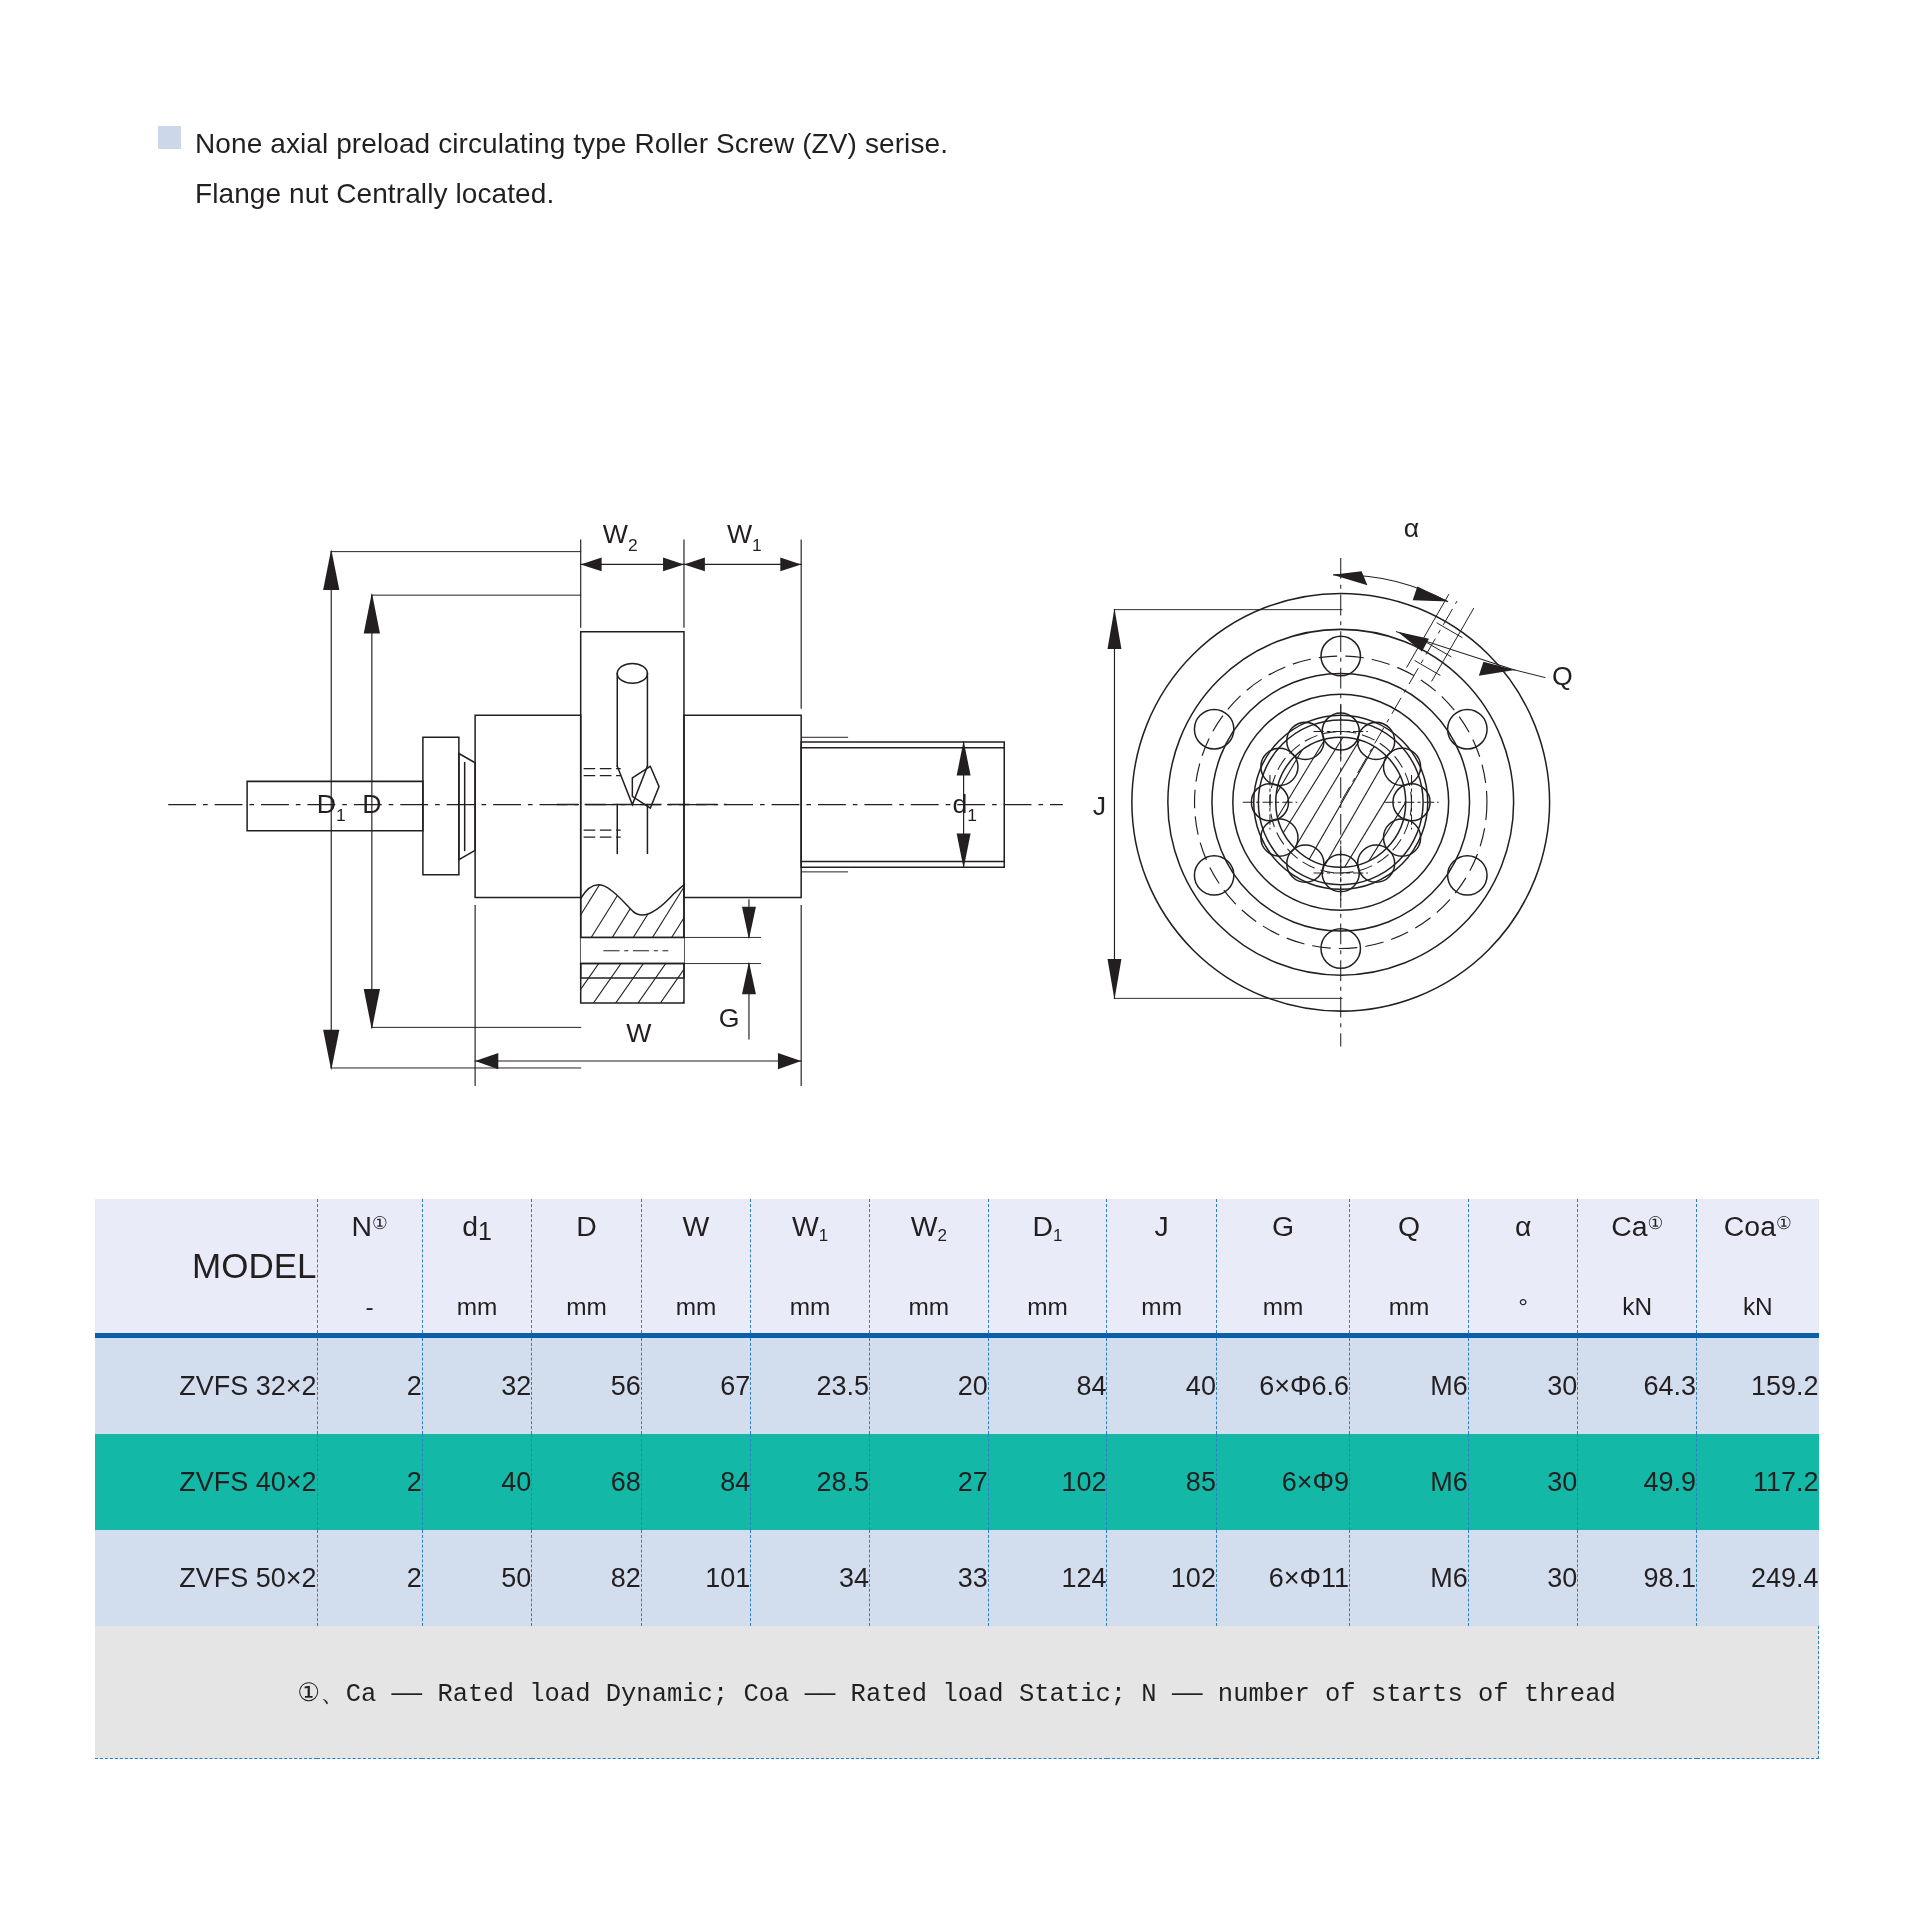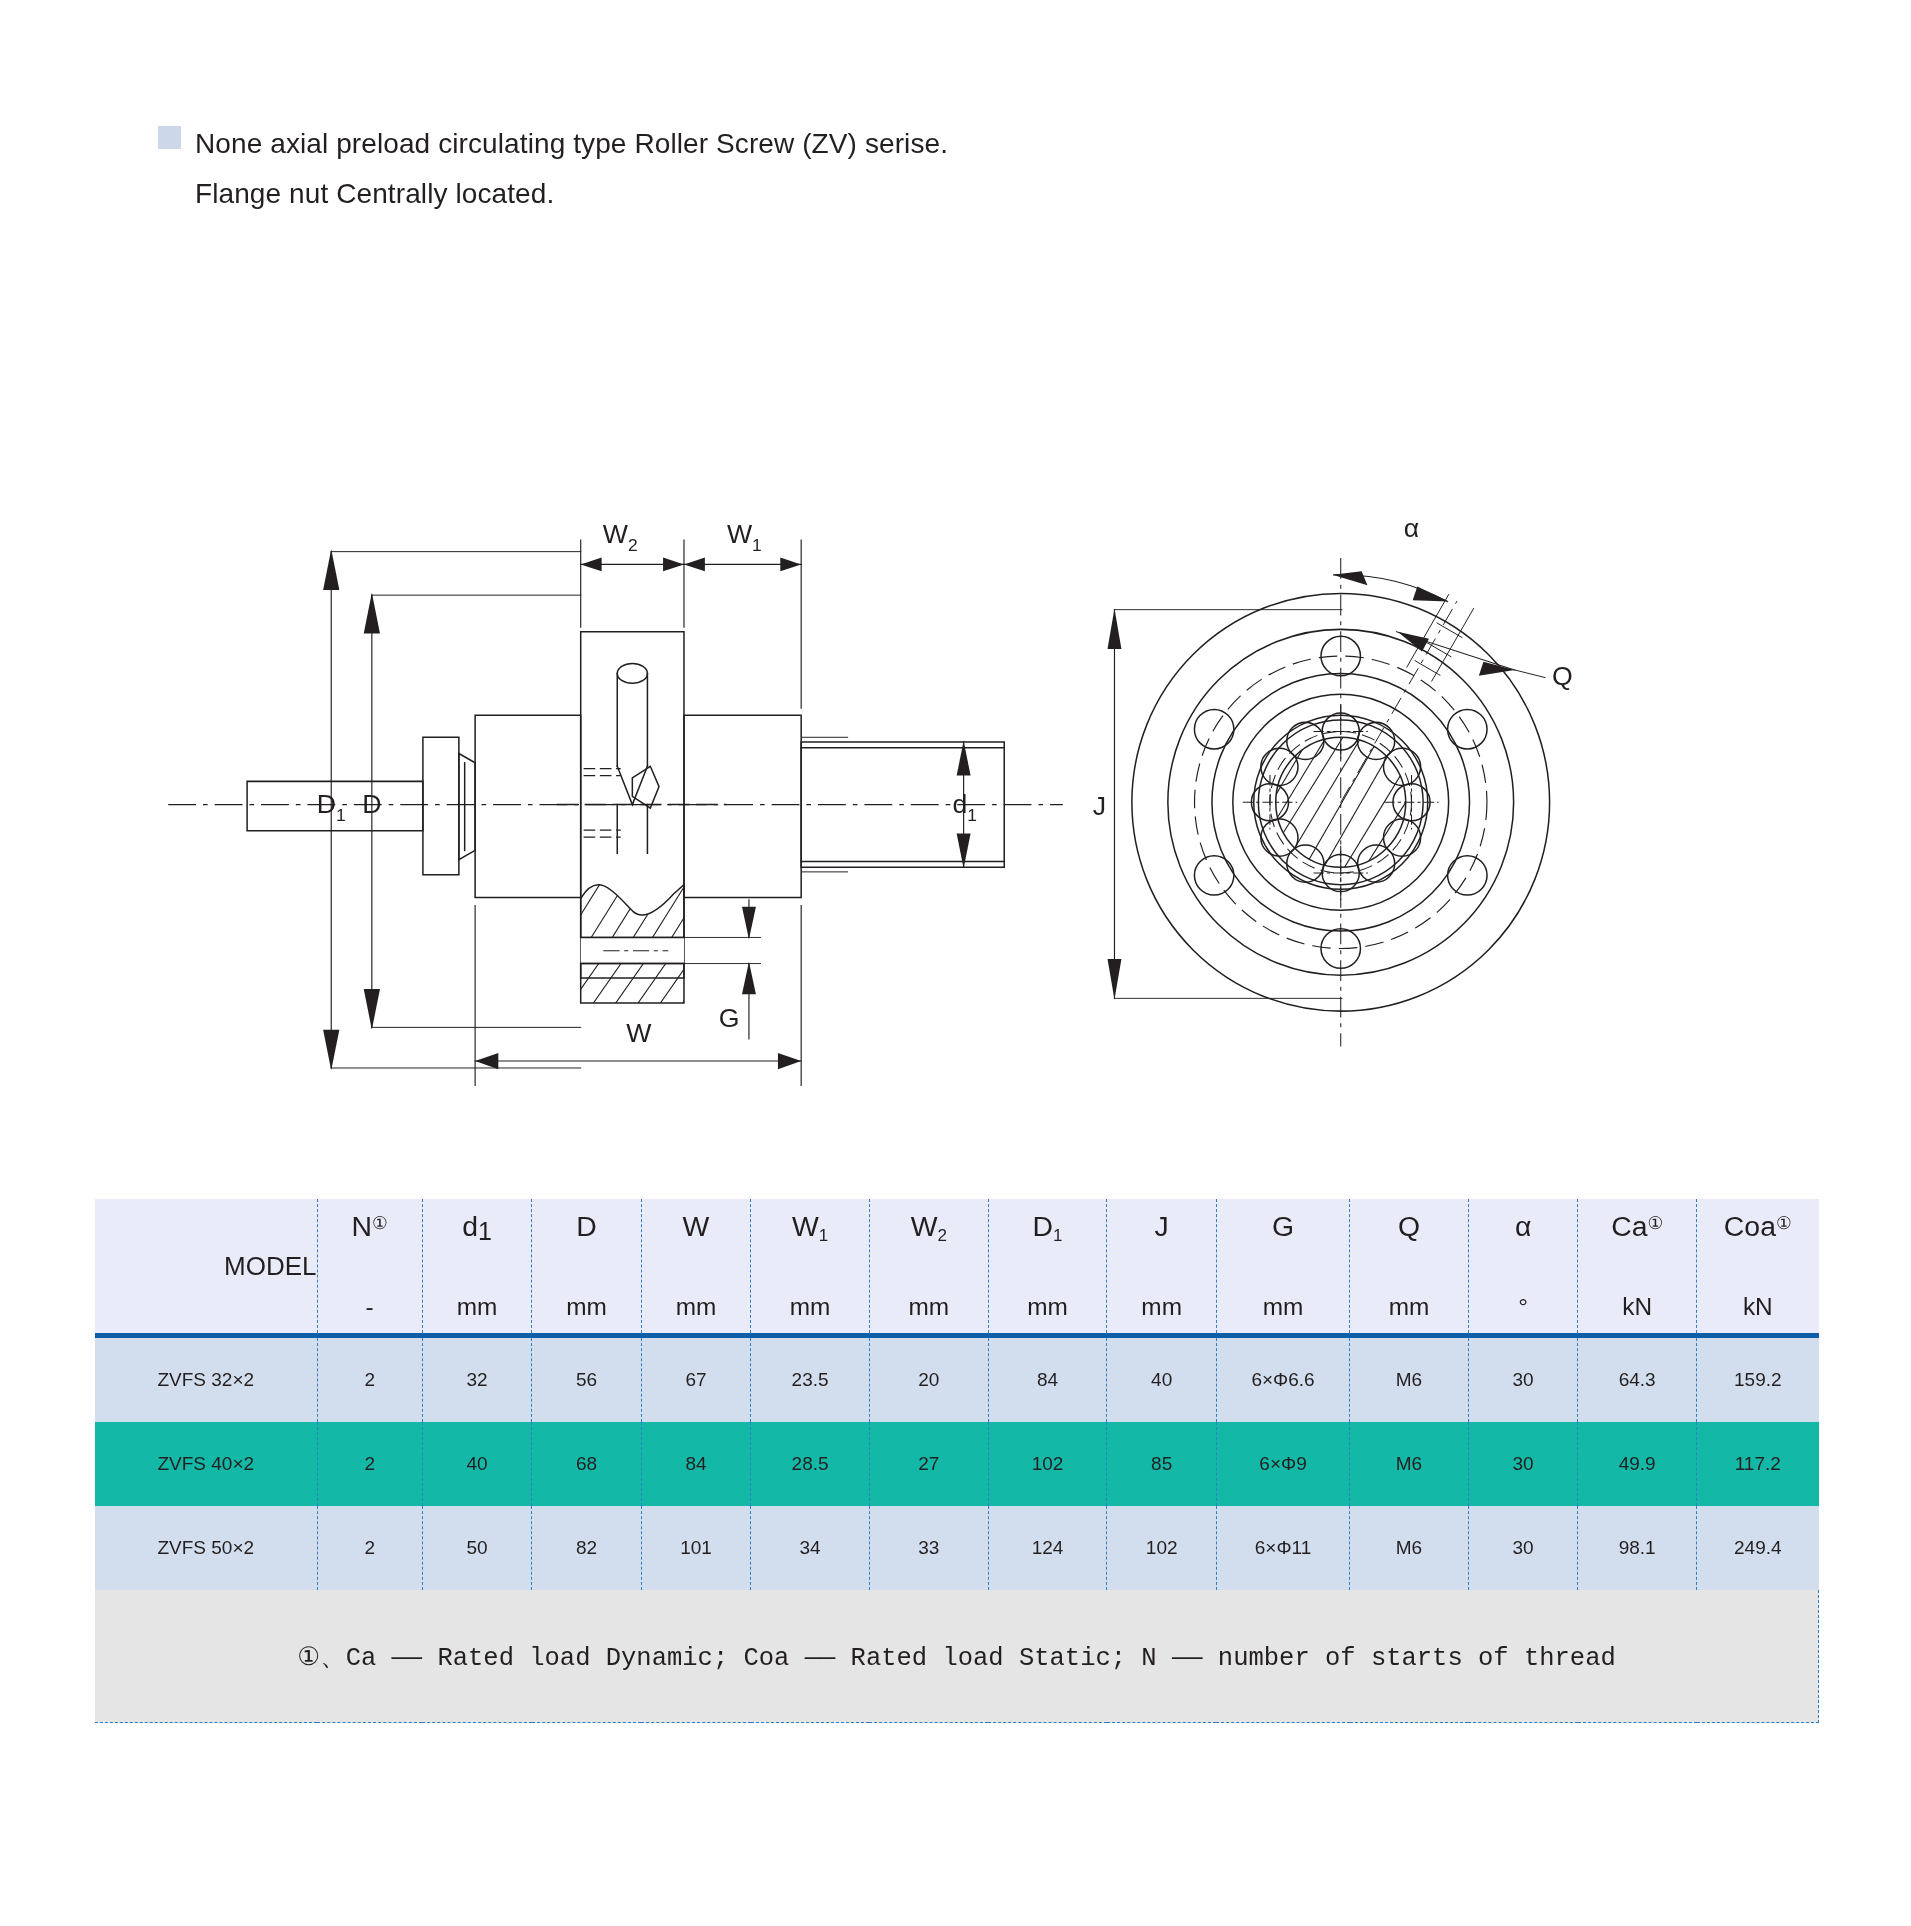--- a/index.html
+++ b/index.html
@@ -37,32 +37,32 @@
     background:#e9ecf8;
     border-right:1.7px dashed #2f7fc6;
     vertical-align:middle;
     text-align:right;
     height:134px;
   }
   .hdr-row td:last-child{border-right:none;}
 
   .hdr-sym{font-size:28.4px;line-height:1.05;display:block;padding-top:3.5px;}
   .hdr-unit{font-size:24.4px;line-height:1.05;display:block;padding-bottom:4.6px;}
-  .hdr-mid{font-size:26px;display:block;}
+  .hdr-mid{font-size:35px;display:block;}
   .hdr-stack{display:flex;flex-direction:column;justify-content:space-between;height:116px;align-items:center;}
   sub{font-size:.60em;vertical-align:-0.28em;}
   sup{font-size:.62em;vertical-align:0.42em;}
   .dsub{font-size:.88em;vertical-align:-0.16em;}
 
   .sep-row td{height:5.2px;background:#0b5fa8;padding:0;border:none;}
 
   .data-row td{
     border-right:1.7px dashed #2f7fc6;
-    text-align:center;vertical-align:middle;
-    height:84px;font-size:19px;
+    text-align:right;vertical-align:middle;
+    height:96px;font-size:27px;
   }
   .data-row td:last-child{border-right:none;}
   .row-dark td{background:#d2ddee;}
   .row-light td{background:#14b8a6;}
 
   .foot-row td{
     background:#e5e5e5;
     height:132px;vertical-align:middle;text-align:center;
     border-right:1.7px dashed #2f7fc6;
     border-bottom:1.7px dashed #2f7fc6;

